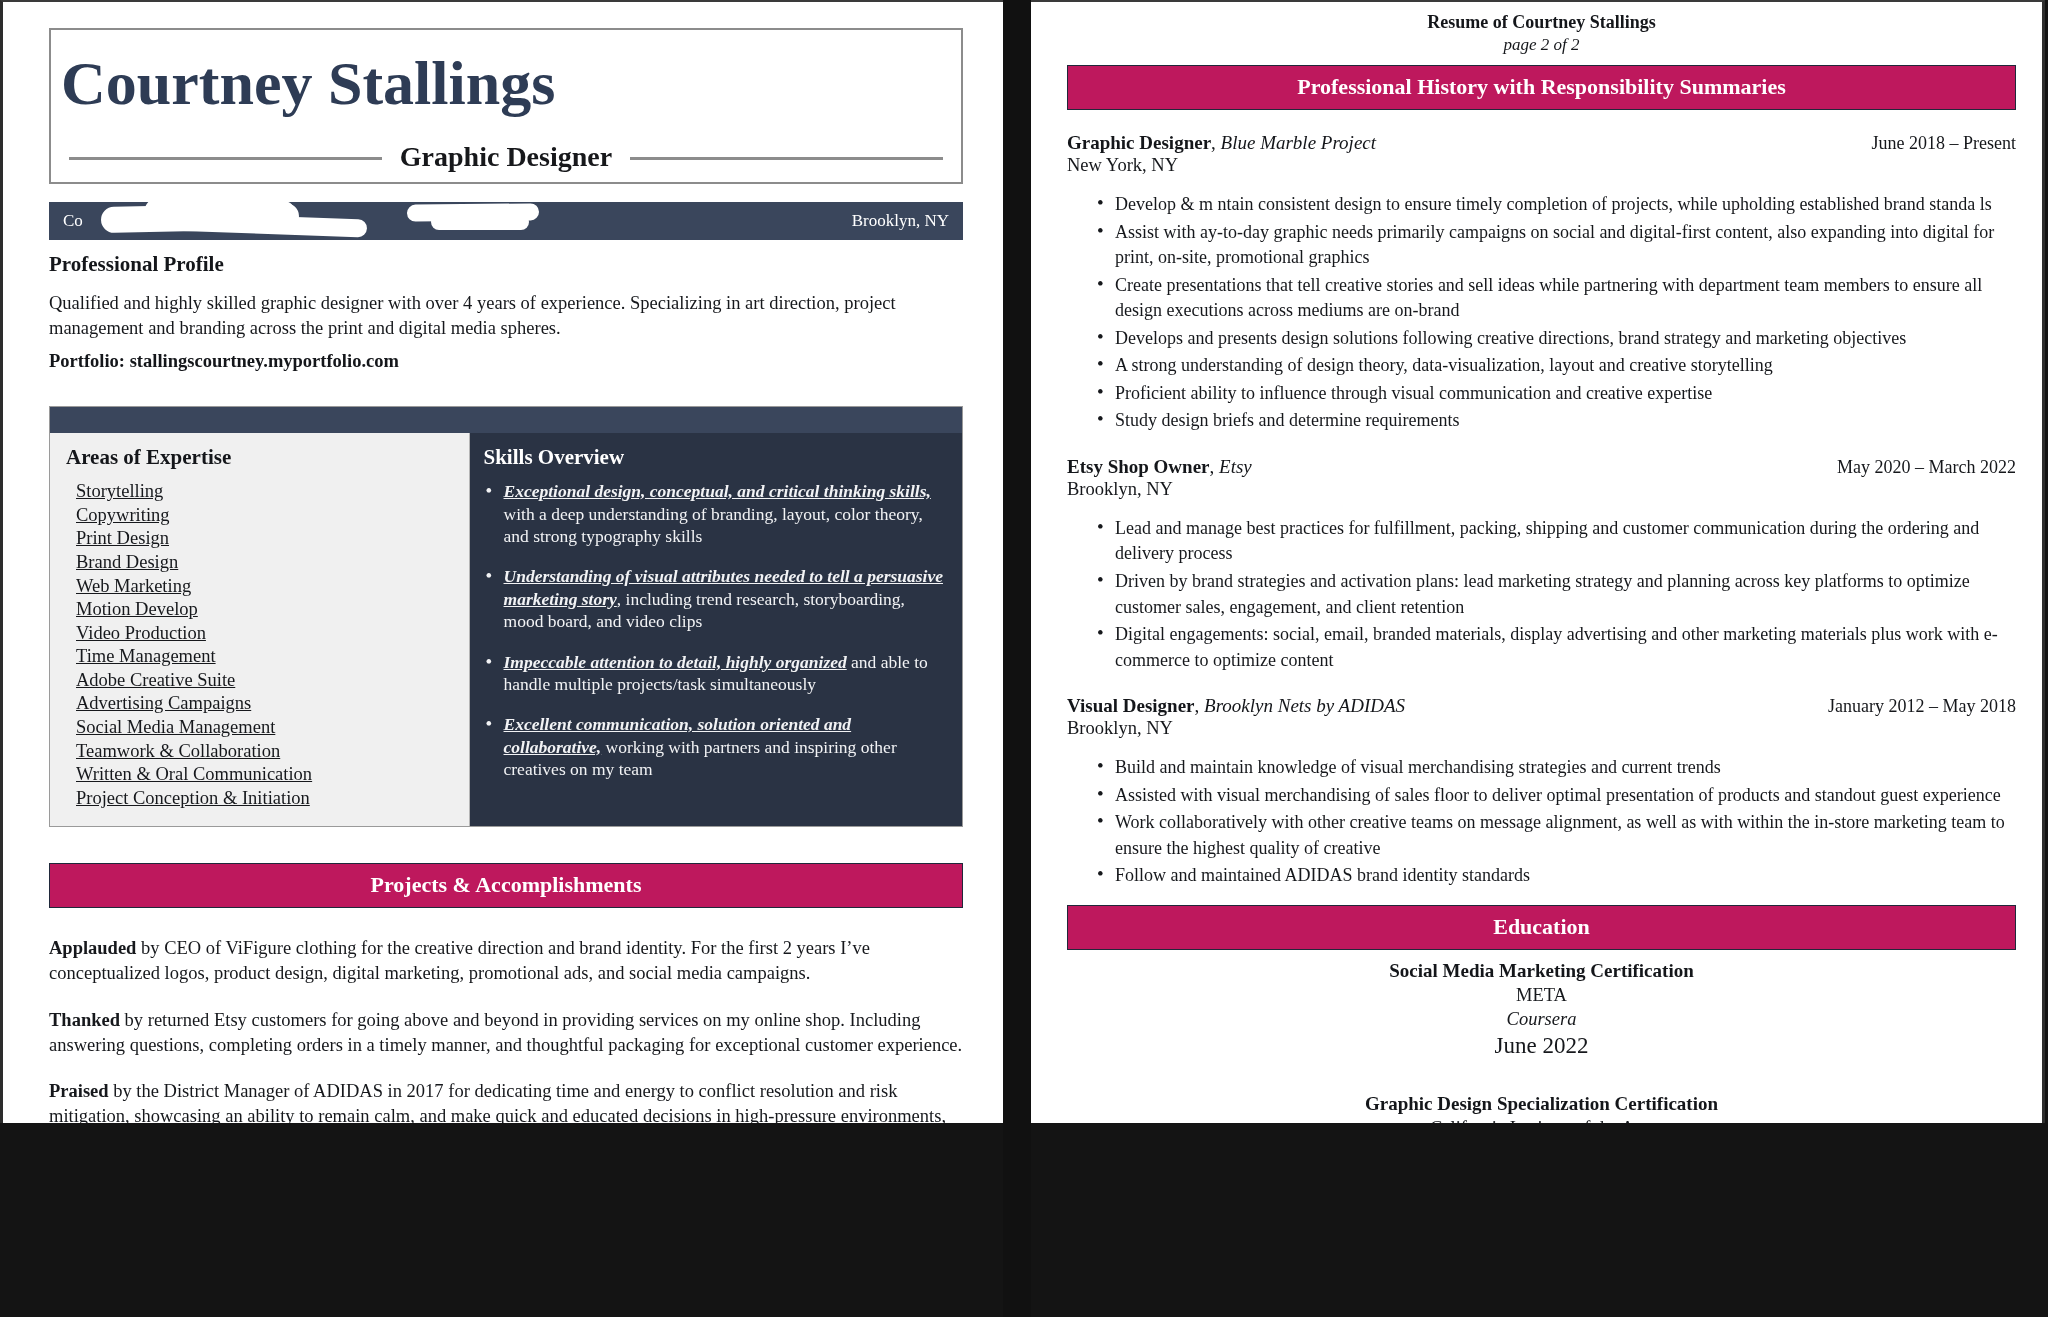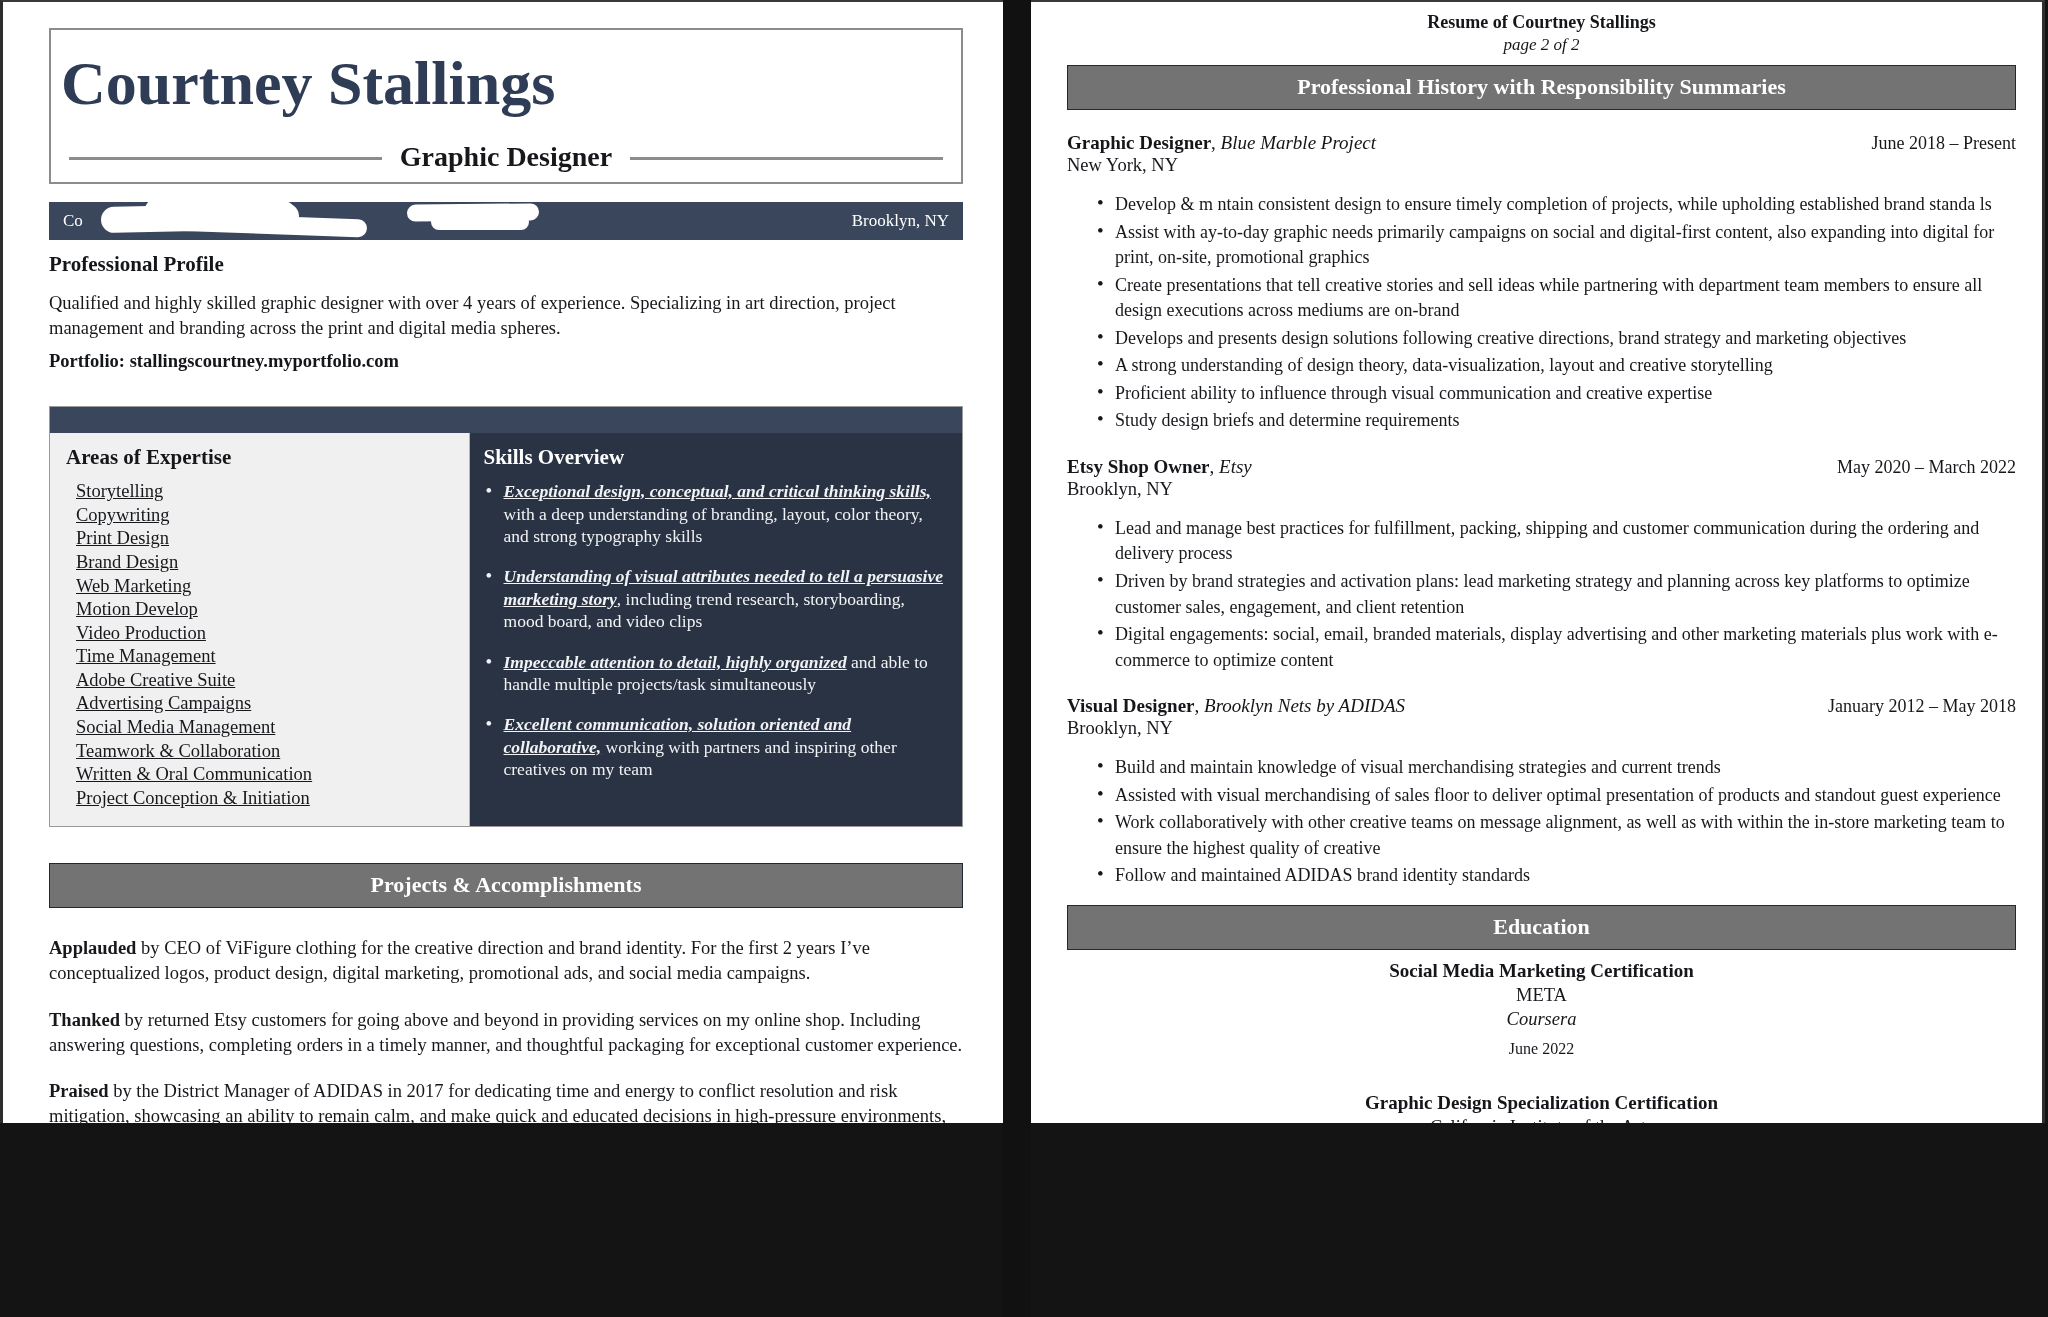--- a/index.html
+++ b/index.html
@@ -155,21 +155,21 @@
     font-size: 19px;
   }
   .skill-lead {
     font-weight: bold;
     font-style: italic;
     text-decoration: underline;
   }
 
   
   .banner {
-    background: #737373;
+    background: #be185d;
     color: #ffffff;
     text-align: center;
     font-weight: bold;
     font-size: 22px;
     padding: 8px 0 9px 0;
     border: 1px solid #20283a;
   }
   .banner-left { margin-top: 36px; }
 
   .accomp { margin-top: 28px; }
@@ -216,21 +216,21 @@
     position: absolute;
     left: 0; top: -2px;
     font-size: 19px;
   }
 
   .banner-edu { margin-top: 16px; }
   .edu-block { text-align: center; margin-top: 10px; }
   .edu-deg { font-size: 19px; font-weight: bold; color: #14161a; }
   .edu-inst { font-size: 18.5px; color: #16181c; margin-top: 3px; }
   .edu-plat { font-size: 18.5px; font-style: italic; color: #16181c; margin-top: 3px; }
-  .edu-date { font-size: 16px; color: #16181c; margin-top: 10px; }
+  .edu-date { font-size: 23px; color: #16181c; margin-top: 3px; }
   .edu-gap { height: 24px; }
 </style>
 </head>
 <body>
 
 <div class="viewer">
 
   <div class="page page-left">
     <div class="sheet-left">
 

